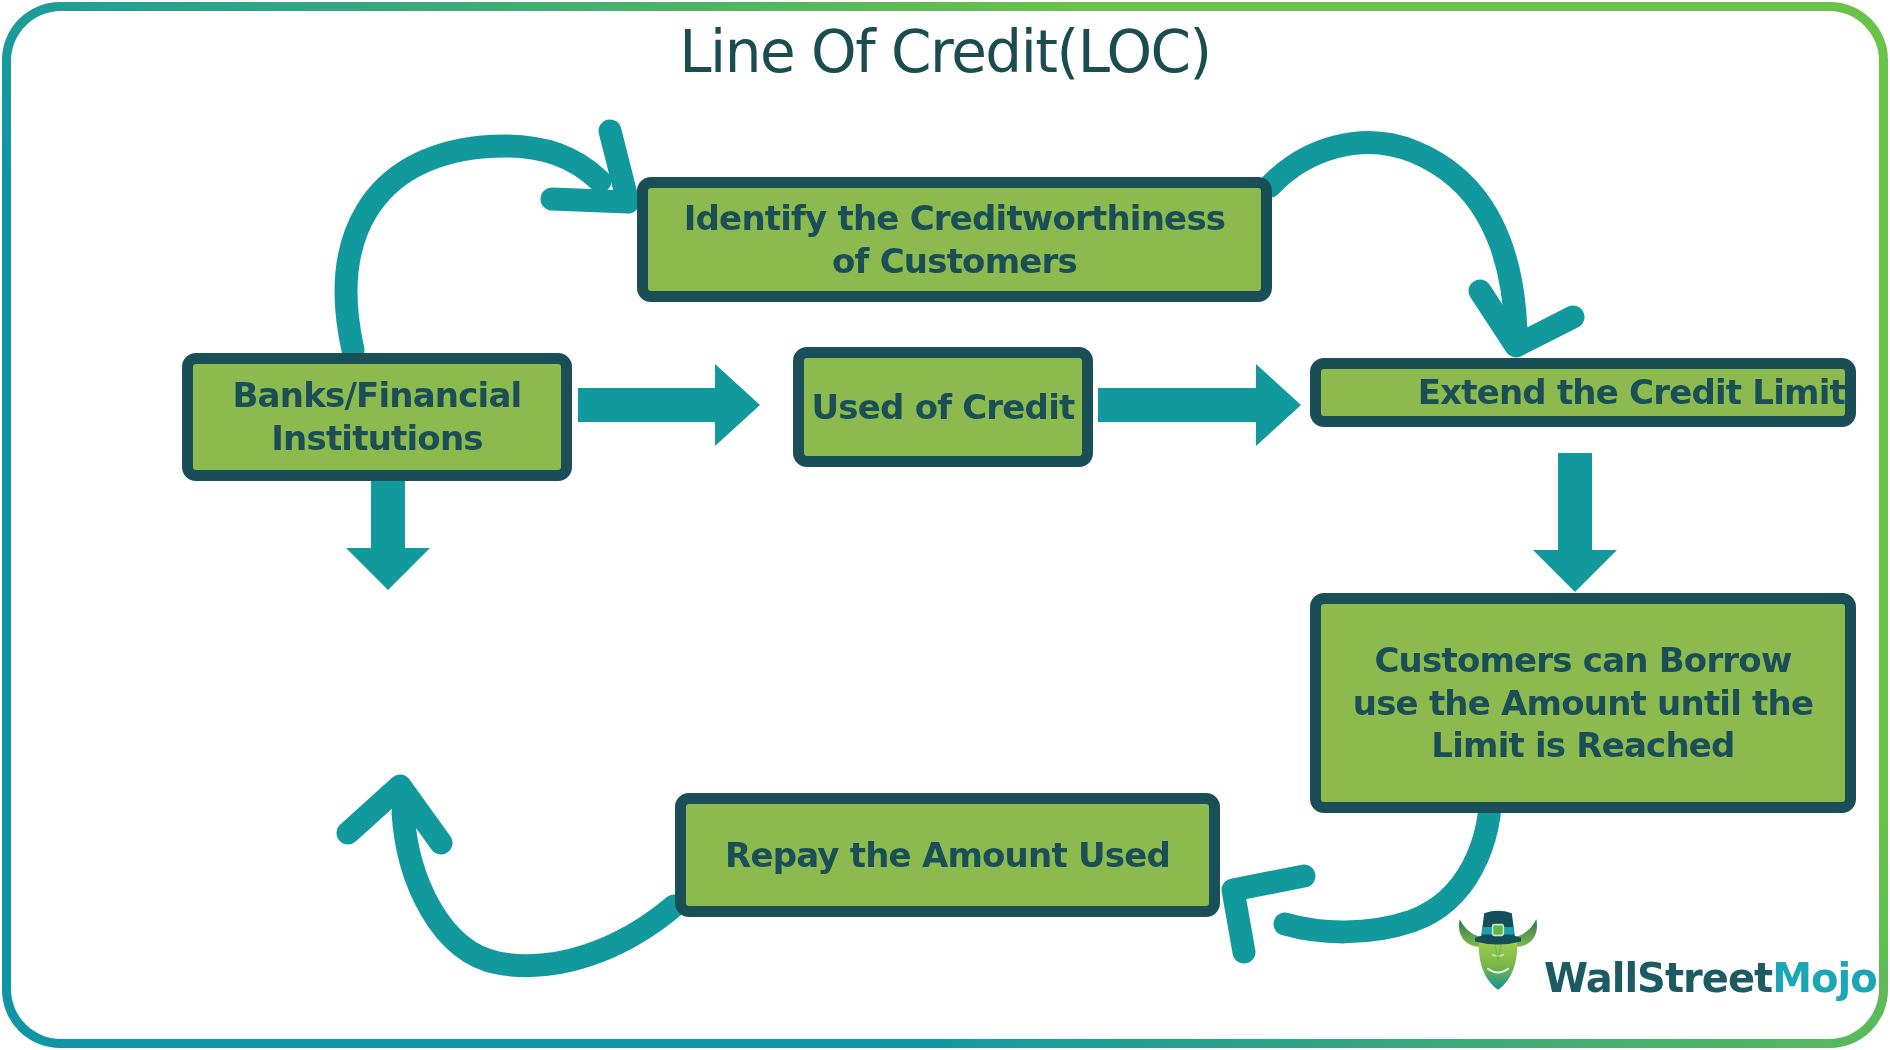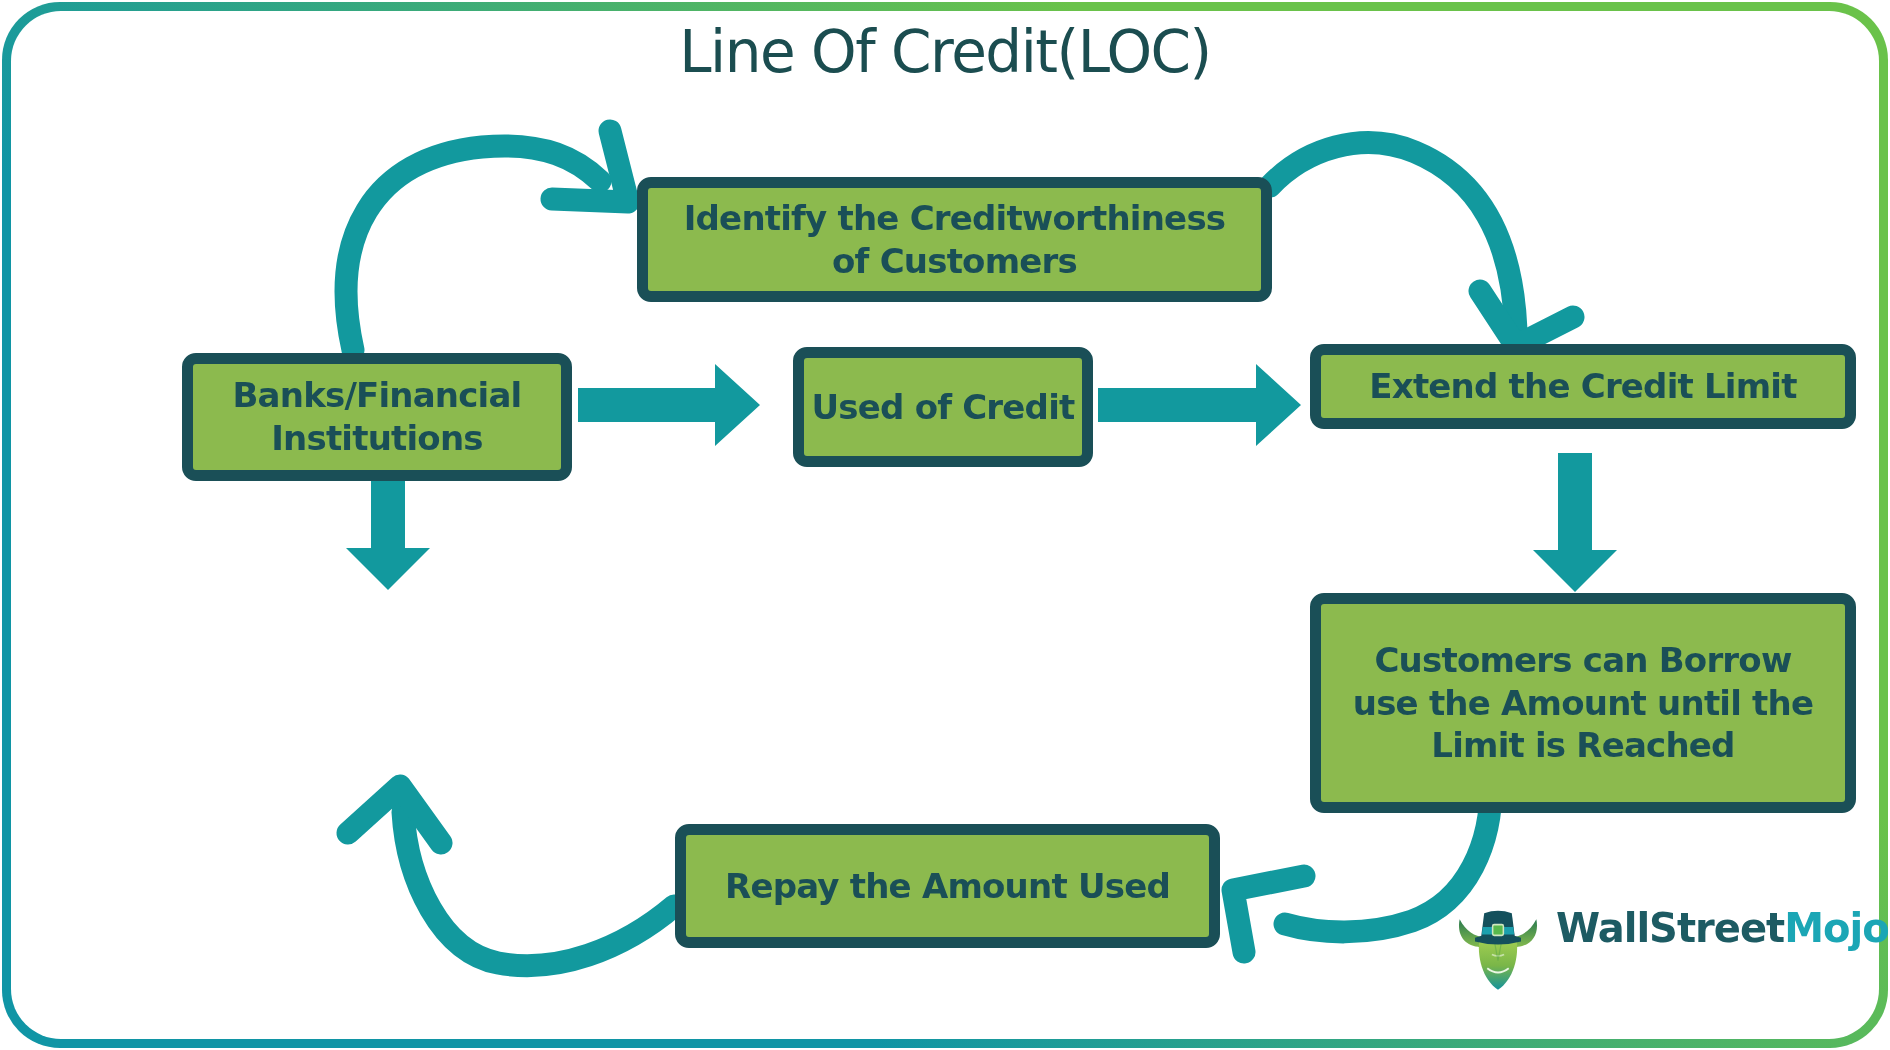--- a/index.html
+++ b/index.html
@@ -42,26 +42,26 @@
     text-align:center;
   }
   .node-label{
     color:var(--box-border);font-weight:bold;font-size:34px;
     letter-spacing:-0.8px;line-height:1.26;white-space:pre-line;
   }
   .node-label.one-line{white-space:nowrap;}
   .node-identify {left:637px; top:177px; width:635px; height:125px;}
   .node-banks    {left:182px; top:353px; width:390px; height:128px;}
   .node-loc      {left:793px; top:347px; width:300px; height:120px;}
-  .node-extend   {left:1310px;top:344px; width:546px; height:85px;}
+  .node-extend   {left:1310px;top:358px; width:546px; height:69px;justify-content:flex-end;}
   .node-customers{left:1310px;top:593px; width:546px; height:220px;}
   .node-borrow   {left:130px; top:593px; width:492px; height:190px;}
-  .node-repay    {left:675px; top:824px; width:545px; height:124px;}
+  .node-repay    {left:675px; top:793px; width:545px; height:124px;}
   .logo{
-    position:absolute;left:1452px;top:905px;display:flex;align-items:flex-start;gap:12px;
+    position:absolute;left:1452px;top:905px;display:flex;align-items:flex-end;
   }
   .logo-text{font-size:40px;font-weight:bold;letter-spacing:-1px;white-space:nowrap;}
   .logo-text .primary{color:var(--logo-primary-color);}
   .logo-text .secondary{color:var(--logo-secondary-color);}
 </style>
 </head>
 <body>
 
 <div class="canvas">
 

